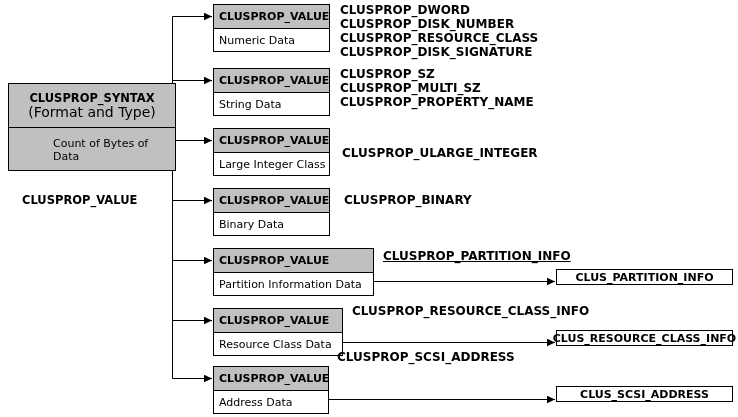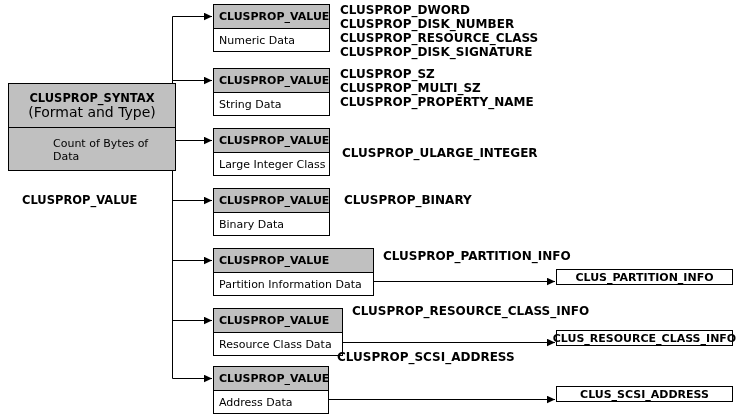--- a/index.html
+++ b/index.html
@@ -137,21 +137,21 @@
     <div>CLUSPROP_SZ</div>
     <div>CLUSPROP_MULTI_SZ</div>
     <div>CLUSPROP_PROPERTY_NAME</div>
   </div>
   <div class="lblgroup" style="left:342px; top:146px;">
     <div>CLUSPROP_ULARGE_INTEGER</div>
   </div>
   <div class="lblgroup" style="left:344px; top:193px;">
     <div>CLUSPROP_BINARY</div>
   </div>
-  <div class="lblgroup" style="left:383px; top:249px;">
+  <div class="lblgroup" style="left:383px; top:249px;text-decoration:underline;">
     <div>CLUSPROP_PARTITION_INFO</div>
   </div>
   <div class="lblgroup" style="left:352px; top:304px;">
     <div>CLUSPROP_RESOURCE_CLASS_INFO</div>
   </div>
   <div class="lblgroup" style="left:337px; top:350px;">
     <div>CLUSPROP_SCSI_ADDRESS</div>
   </div>
 
   <div class="rbox" style="top:269px;">CLUS_PARTITION_INFO</div>

